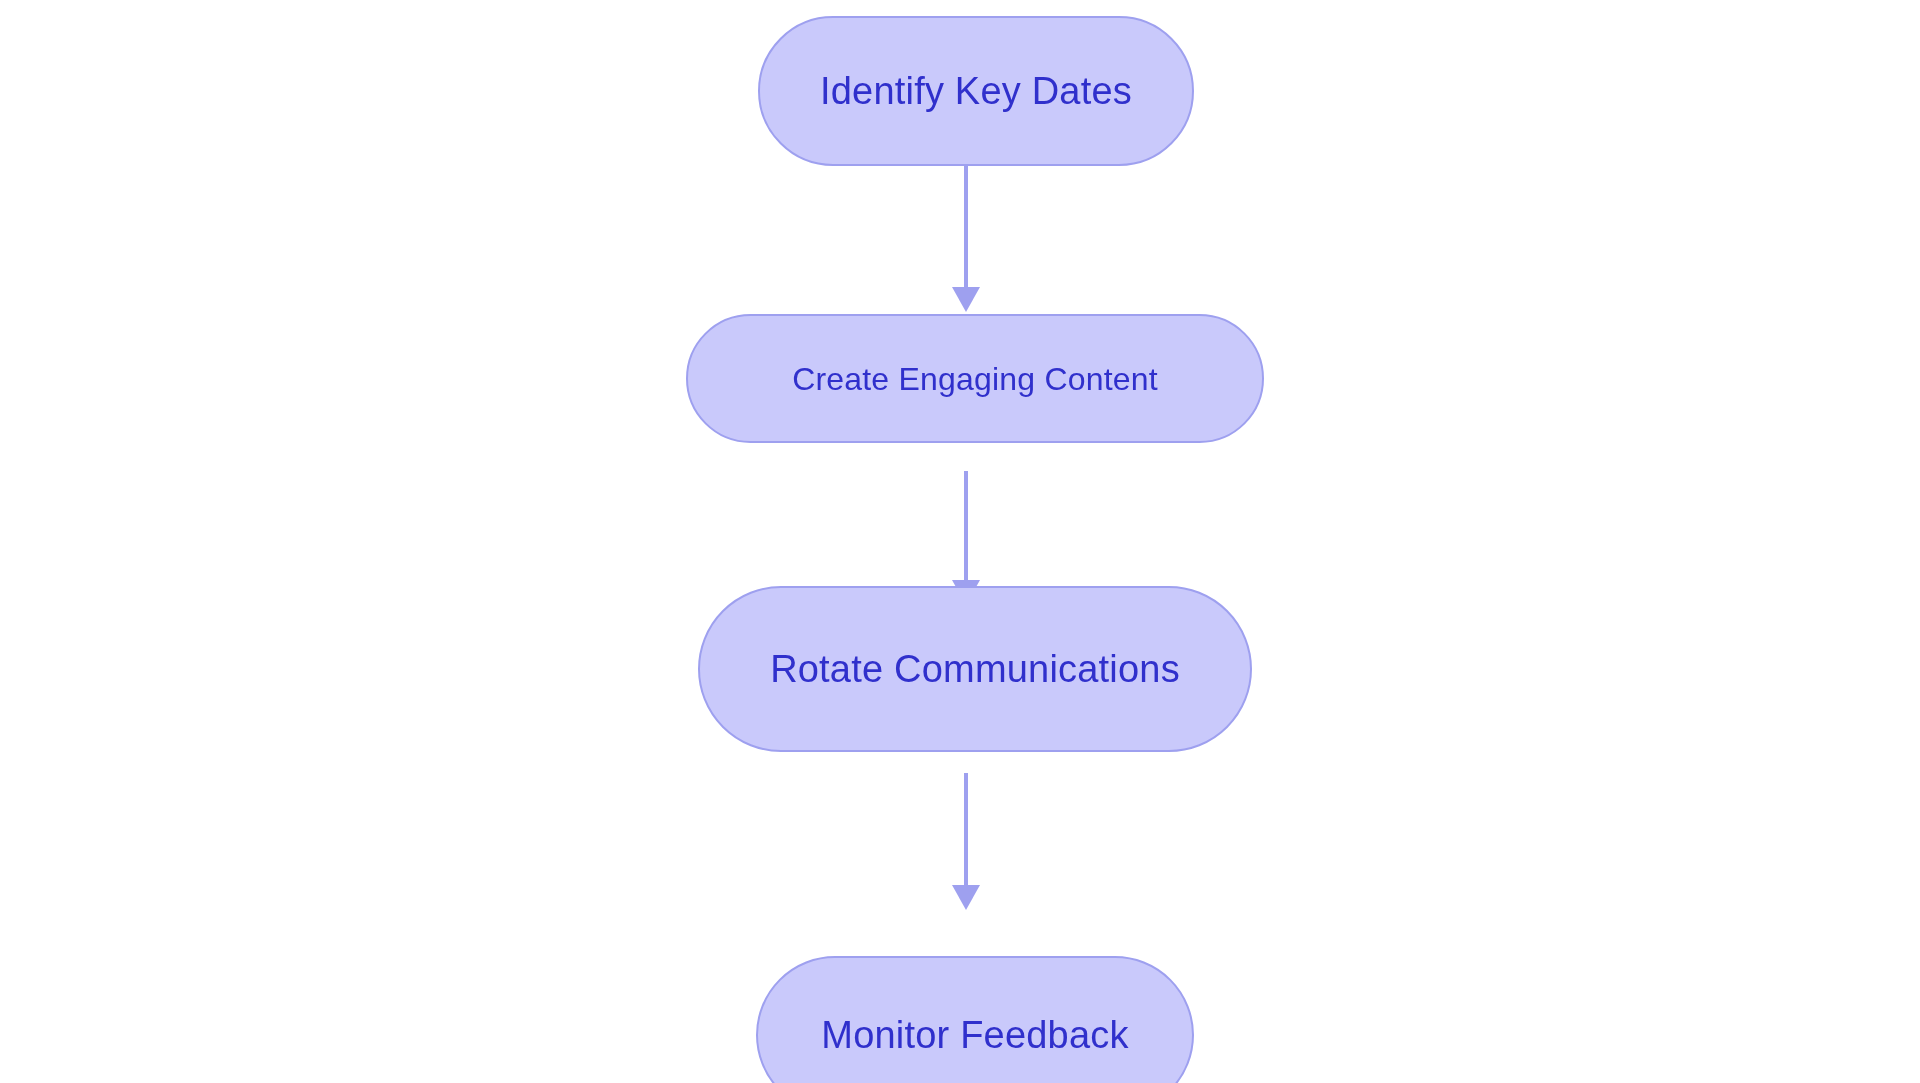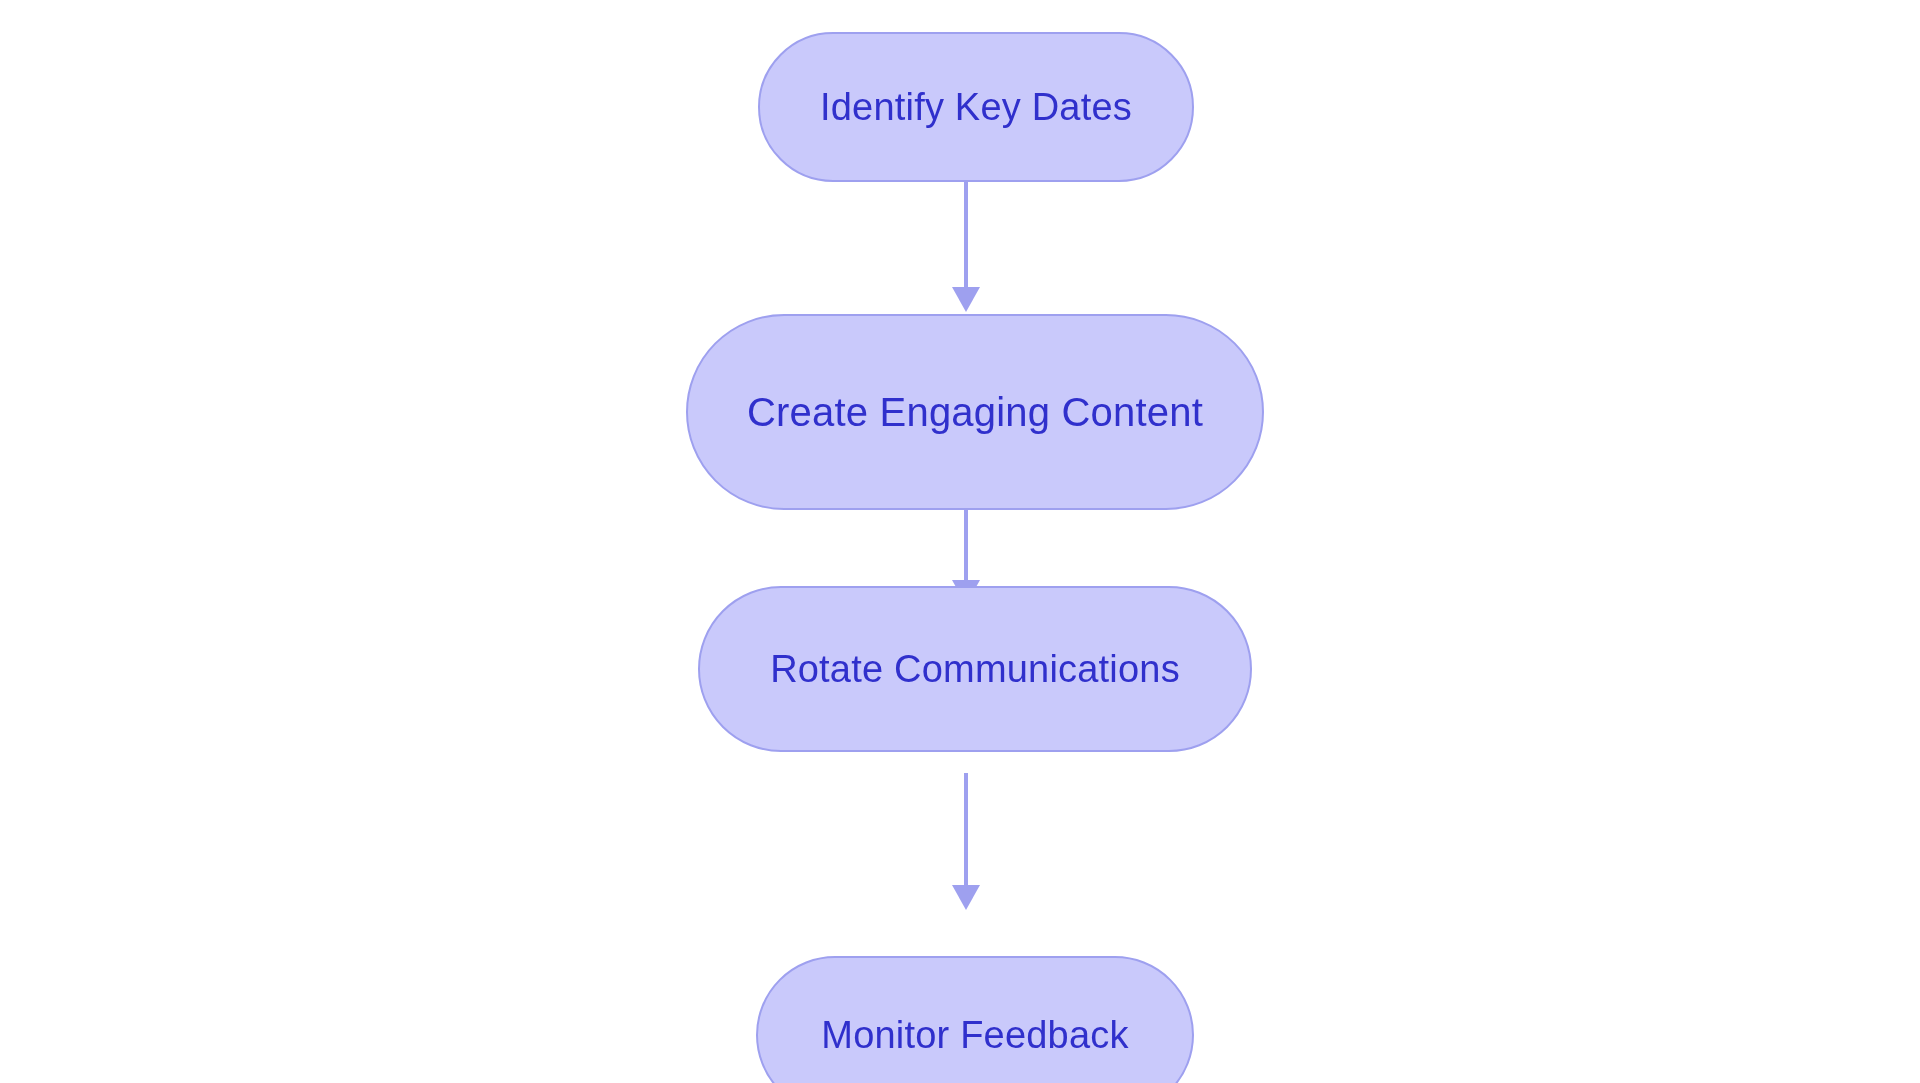--- a/index.html
+++ b/index.html
@@ -39,26 +39,26 @@
     letter-spacing: 0.2px;
   }
 
   .node-label {
     display: block;
     line-height: 1;
   }
 
   
   #node-1 {
-    left: 758px;  top: 32px;   width: 436px; height: 150px;
+    left: 758px;  top: 16px;   width: 436px; height: 150px;
     font-size: 38px;
   }
   #node-2 {
-    left: 686px;  top: 314px;  width: 578px; height: 196px;
-    font-size: 40px;
+    left: 686px;  top: 314px;  width: 578px; height: 129px;
+    font-size: 32px;
   }
   #node-3 {
     left: 698px;  top: 586px;  width: 554px; height: 166px;
     font-size: 38px;
   }
   #node-4 {
     left: 756px;  top: 912px;  width: 438px; height: 158px;
     font-size: 38px;
     margin-top: 44px;
   }

